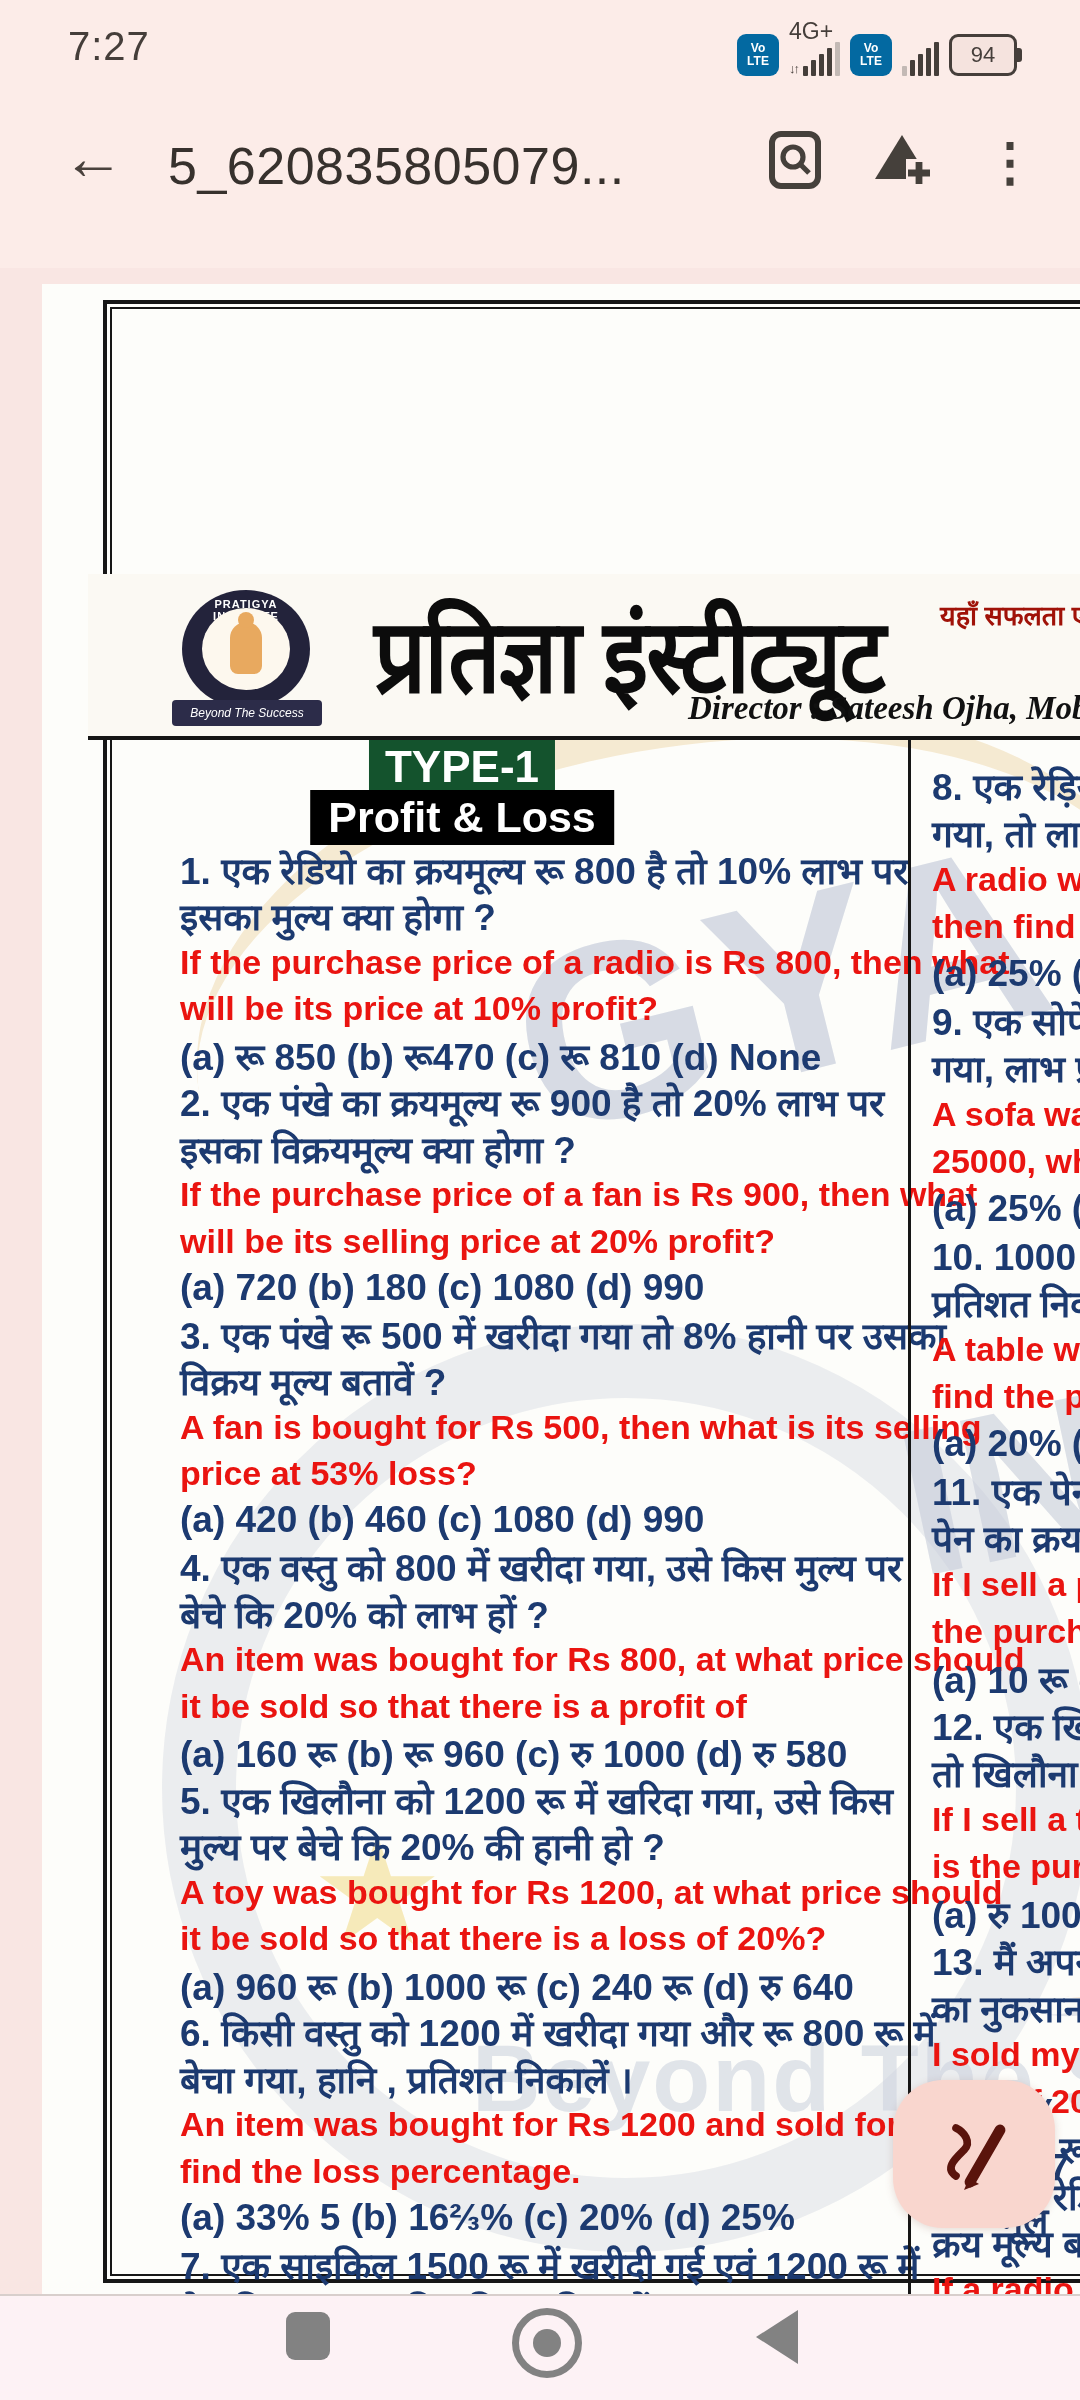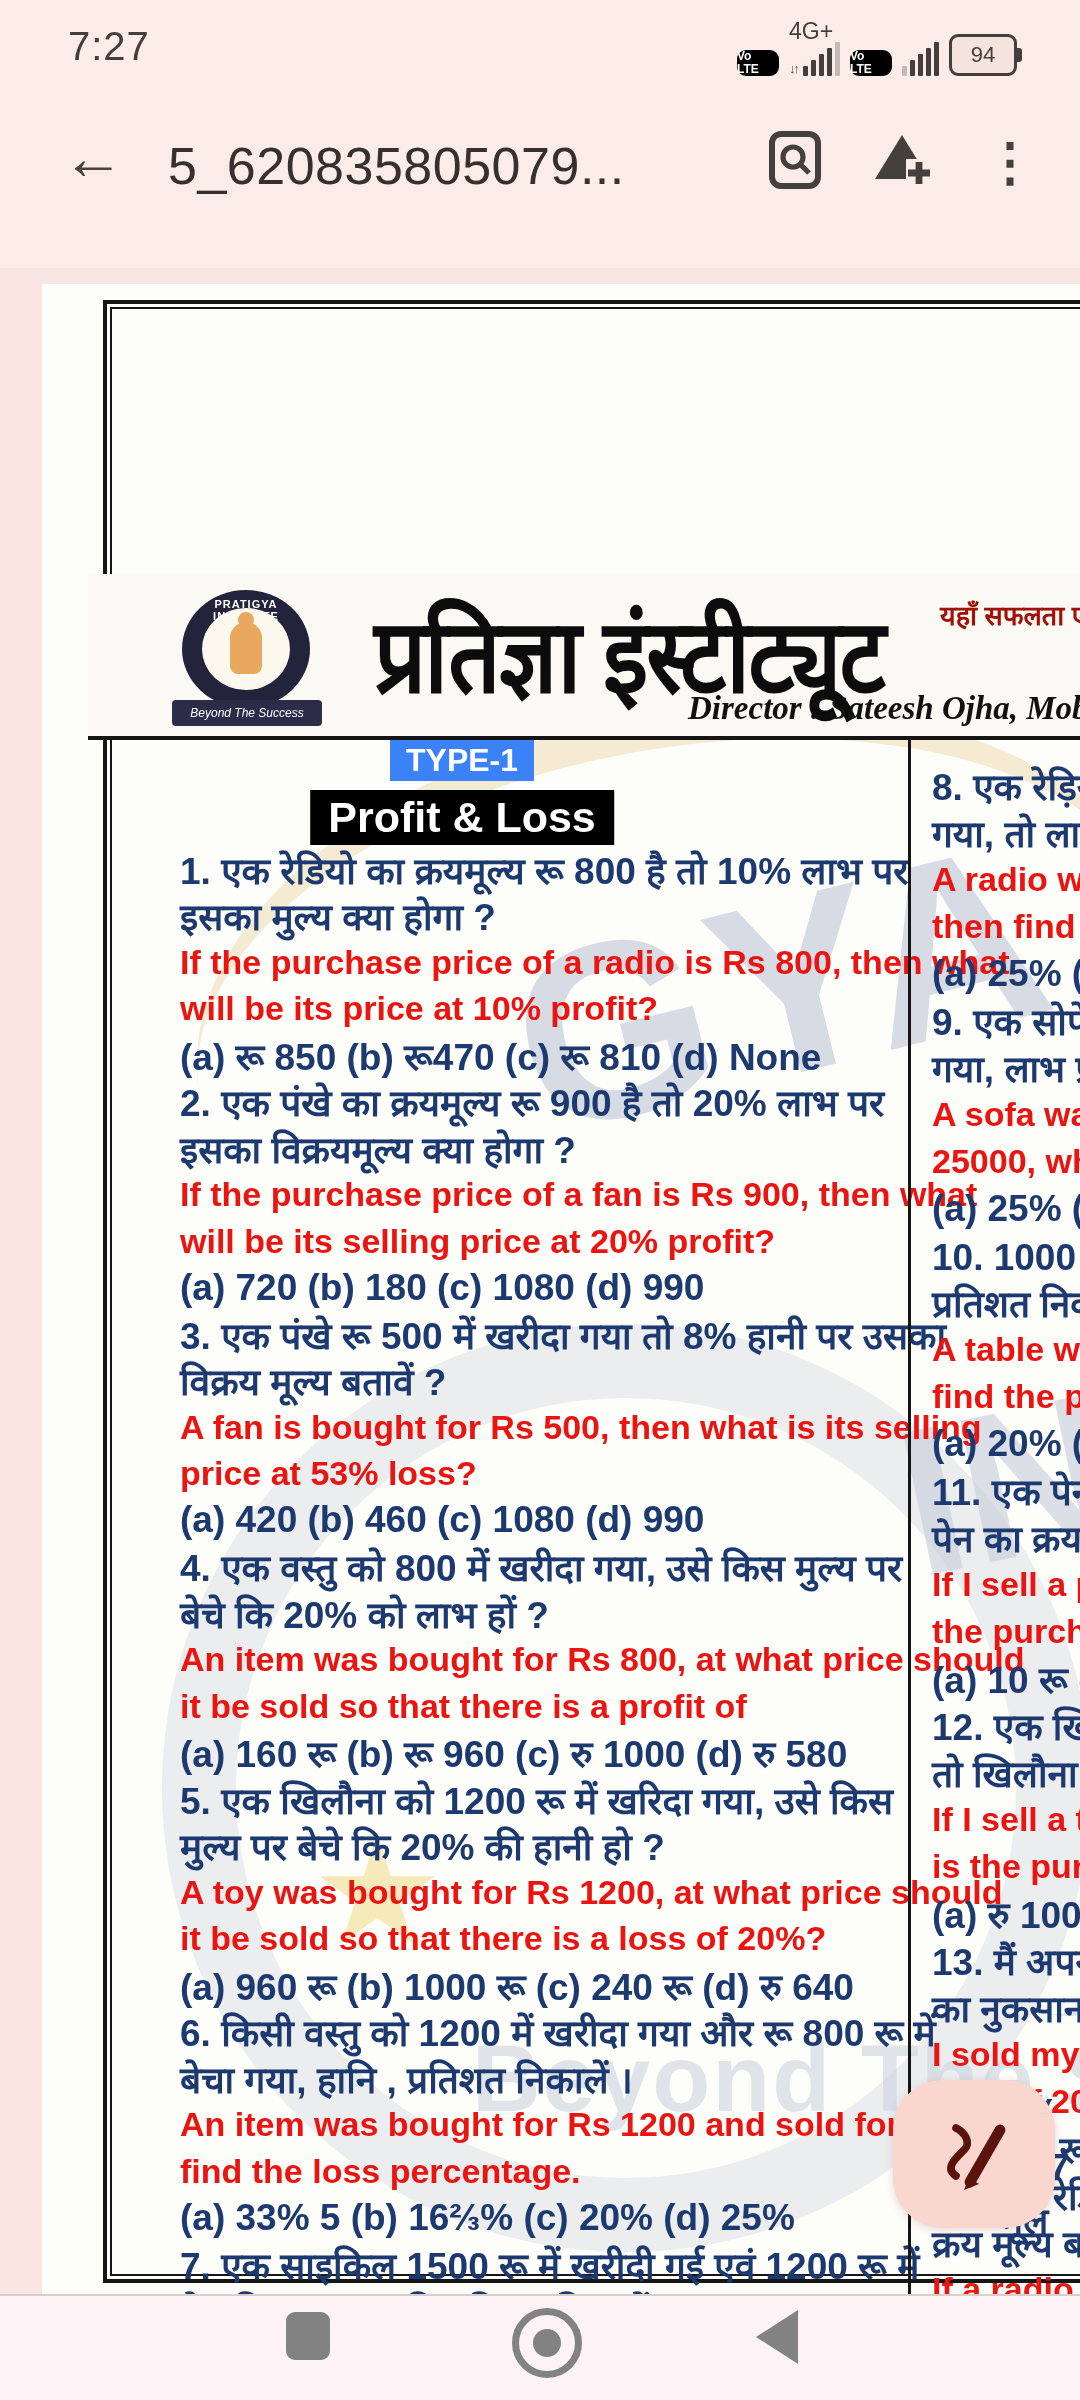--- a/index.html
+++ b/index.html
@@ -4,22 +4,22 @@
 <style>
   html,body{margin:0;padding:0;}
   body{
     position:relative;width:1080px;height:2400px;overflow:hidden;
     background:#f9e6e3;font-family:"Liberation Sans",sans-serif;
   }
   
   .statusbar{position:absolute;left:0;top:0;width:1080px;height:100px;background:#fcece8;}
   .time{position:absolute;left:68px;top:24px;font-size:40px;color:#453e3a;font-weight:500;letter-spacing:1px;}
   .sb-right{position:absolute;right:58px;top:16px;display:flex;align-items:flex-end;gap:10px;height:64px;}
-  .volte{width:42px;height:26px;background:#000000;border-radius:9px;color:#fff;
-    display:flex;flex-direction:column;justify-content:center;
+  .volte{width:42px;height:42px;background:#0369a1;border-radius:9px;color:#fff;
+    display:flex;flex-direction:column;align-items:center;justify-content:center;
     font-size:12px;font-weight:700;line-height:13px;margin-bottom:4px;}
   .netblock{display:flex;flex-direction:column;align-items:flex-start;margin-bottom:4px;}
   .net-label{font-size:23px;color:#453e3a;font-weight:500;line-height:22px;}
   .bars{display:flex;align-items:flex-end;gap:3px;}
   .bars i{display:block;width:5px;background:#453e3a;border-radius:1px;}
   .bars i.dim{background:#c3b9b5;}
   .arrows{font-size:13px;color:#453e3a;letter-spacing:-2px;margin-right:2px;}
   .battery{display:flex;align-items:center;margin-bottom:4px;}
   .batt-body{width:62px;height:36px;border:3px solid #453e3a;border-radius:9px;
     display:flex;align-items:center;justify-content:center;font-size:22px;color:#453e3a;background:#f5e3de;}
@@ -65,21 +65,21 @@
   .wm-swoosh{left:150px;top:430px;width:980px;height:560px;border-radius:50%;
     border-top:34px solid #f4e6c9;transform:rotate(-10deg);opacity:.8;}
   .wm-swoosh2{left:880px;top:980px;width:360px;height:760px;border-radius:50%;
     border-right:56px solid #c9cedb;transform:rotate(14deg);opacity:.55;}
   .wm-swoosh3{left:960px;top:1020px;width:260px;height:700px;border-radius:50%;
     border-right:12px solid #efba8b;transform:rotate(12deg);opacity:.6;}
   .wm-star{left:268px;top:1520px;font-size:150px;color:#f2db86;opacity:.55;}
   .wm-beyond{left:430px;top:1740px;font-size:95px;font-weight:800;color:#ced4df;opacity:.6;letter-spacing:2px;white-space:nowrap;}
   
   .type-box{position:absolute;left:420px;top:456px;transform:translateX(-50%);
-    background:#3b82f6;color:#fff;font-weight:700;font-size:32px;padding:2px 16px;white-space:nowrap;z-index:3;}
+    background:#14532d;color:#fff;font-weight:700;font-size:44px;padding:2px 16px;white-space:nowrap;z-index:3;}
   .topic-box{position:absolute;left:420px;top:506px;transform:translateX(-50%);
     background:#000;color:#fff;font-weight:700;font-size:43px;padding:3px 18px;white-space:nowrap;z-index:3;}
   .col-divider{position:absolute;left:866px;top:455px;width:3px;height:1770px;background:#161616;z-index:3;}
   .lines{position:absolute;z-index:2;}
   #left-lines{left:112px;top:562px;width:760px;}
   #right-lines{left:874px;top:478px;width:240px;}
   .line{height:46.5px;display:flex;align-items:center;white-space:nowrap;padding-left:26px;}
   #right-lines .line{height:47px;padding-left:16px;}
   .line.hi{font-size:37px;font-weight:700;color:#1c3a70;}
   .line.en{font-size:34px;font-weight:700;color:#ea1410;}

